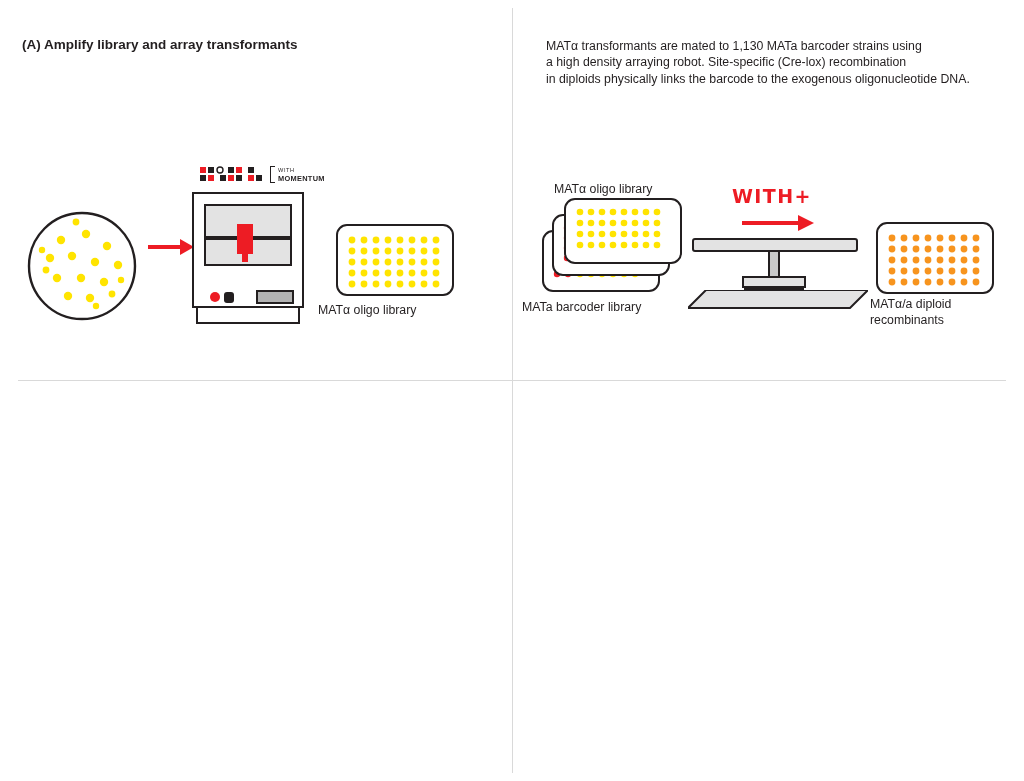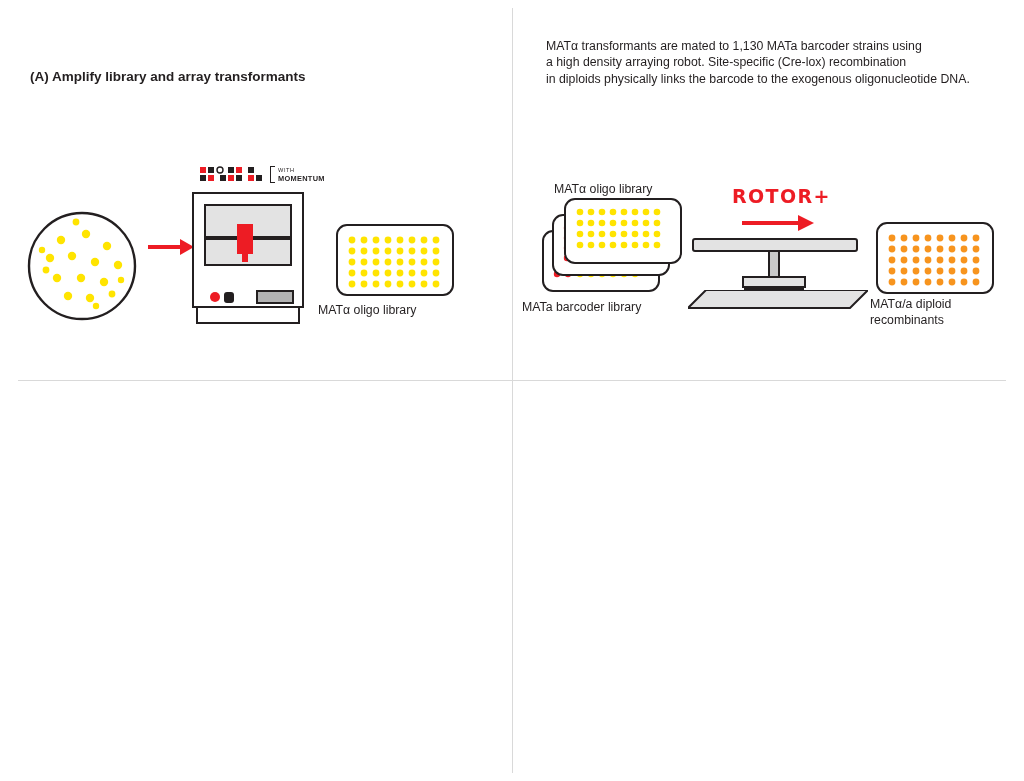--- a/index.html
+++ b/index.html
@@ -50,21 +50,21 @@
     font-weight: bold;
     line-height: 1.32;
     margin: 0;
   }
   .pbody {
     font-size: 12.3px;
     line-height: 1.33;
     margin: 2px 0 0 0;
     white-space: pre-line;
   }
-  .text-a { position: absolute; left: 30px; top: 36px; width: 452px; margin-top: 32px; }
+  .text-a { position: absolute; left: 22px; top: 36px; width: 452px; }
   .text-b { position: absolute; left: 34px; top: 36px; width: 470px; }
 
   .cap {
     position: absolute;
     font-size: 12.3px;
     line-height: 1.28;
     white-space: pre-line;
   }
 
   
@@ -401,21 +401,21 @@
             <circle cx="58" cy="45" r="3.3"></circle>
             <circle cx="69" cy="45" r="3.3"></circle>
             <circle cx="80" cy="45" r="3.3"></circle>
             <circle cx="91" cy="45" r="3.3"></circle>
         </g>
       </svg>
     </div>
 
     <div class="cap" style="left:10px; top:300px; width:180px; text-align:left;">MATa barcoder library</div>
 
-    <div class="rotor-text" style="left:220px; top:185px;">ROTOR+</div>
+    <div class="rotor-text" style="left:220px; top:185px;">WITH+</div>
 
     <svg class="arrow-red" style="left:230px; top:212px;" width="72" height="22">
       <line x1="0" y1="11" x2="56" y2="11" stroke="#ed1c24" stroke-width="4"></line>
       <polygon points="56,3 72,11 56,19" fill="#ed1c24"></polygon>
     </svg>
 
     <div>
       <div class="abs" style="left:180px; top:238px; width:166px; height:14px; background:#e3e3e3; border:2px solid #231f20; border-radius:3px; box-sizing:border-box;"></div>
       <div class="abs" style="left:256px; top:252px; width:12px; height:24px; background:#c9c9c9; border-left:2px solid #231f20; border-right:2px solid #231f20; box-sizing:border-box;"></div>
       <div class="abs" style="left:230px; top:276px; width:64px; height:12px; background:#e3e3e3; border:2px solid #231f20; box-sizing:border-box;"></div>

